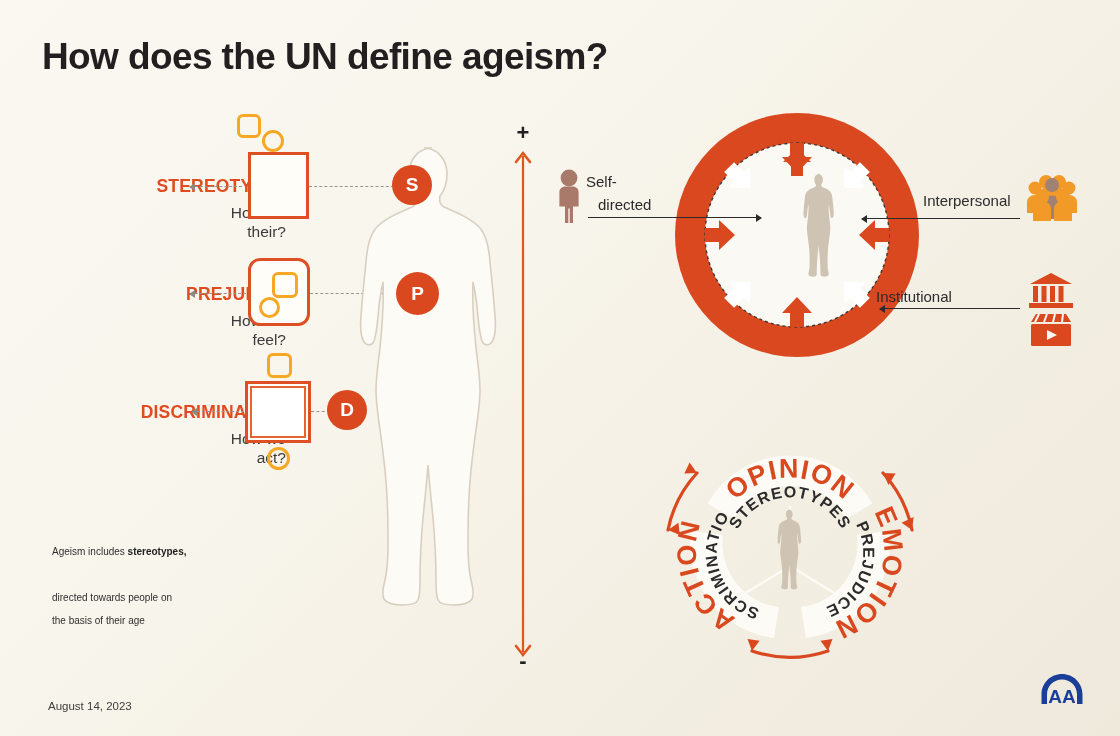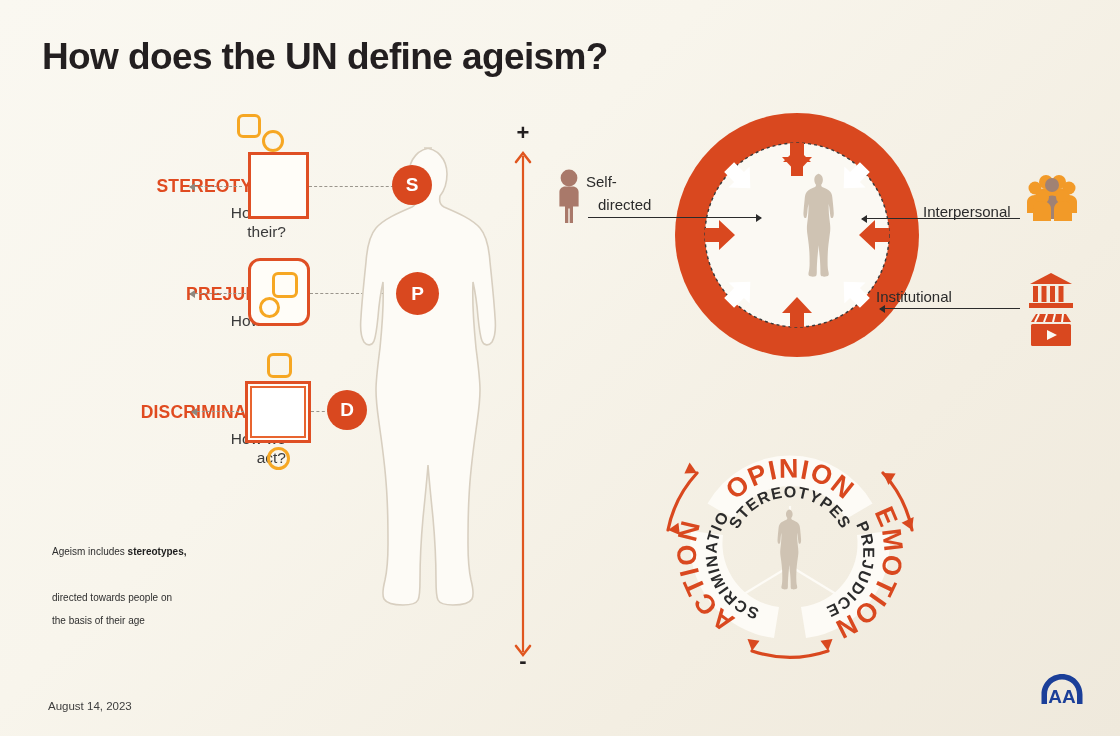--- a/index.html
+++ b/index.html
@@ -176,20 +176,21 @@
   <div class="dashline arrow" style="left:190px; top:186px; width:52px;"></div>
 
   <div class="rsq" style="left:237px; top:114px; width:24px; height:24px;"></div>
   <div class="circ" style="left:262px; top:130px; width:22px; height:22px;"></div>
   <div class="sq-outline" style="left:248px; top:152px; width:61px; height:67px; border:3px solid #df4f24;"></div>
   <div class="dashline" style="left:309px; top:186px; width:90px;"></div>
 
   <div class="cat-label" style="right:832px; top:284px; width:240px;">PREJUDICE</div>
   <div class="cat-q" style="right:834px; top:311px; width:240px;">
     <div>How we</div>
+    <div>feel?</div>
   </div>
   <div class="dashline arrow" style="left:190px; top:293px; width:56px;"></div>
 
   <div style="position:absolute; left:248px; top:258px; width:62px; height:68px; box-sizing:border-box;
               border:3px solid #df4f24; border-radius:12px; background:#fffdf8;"></div>
   <div class="rsq" style="left:272px; top:272px; width:26px; height:26px;"></div>
   <div class="circ" style="left:259px; top:297px; width:21px; height:21px;"></div>
   <div class="dashline" style="left:310px; top:293px; width:90px;"></div>
 
   <div class="cat-label" style="right:832px; top:402px; width:280px;">DISCRIMINATION</div>
@@ -272,21 +273,21 @@
   </div>
 
   <svg width="26" height="56" viewBox="0 0 26 56" style="position:absolute; left:556px; top:168px;">
     <circle cx="13" cy="10" r="8.4" fill="#a9796a"></circle>
     <path d="M3.4 24c0-3.3 2.6-5.6 5.8-5.6h7.6c3.2 0 5.8 2.3 5.8 5.6v14.4h-5.6V55h-3.3V40.5h-1.4V55H9V38.4H3.4z" fill="#a9796a"></path>
   </svg>
   <div class="lbl-right" style="left:586px; top:173px;">Self-</div>
   <div class="lbl-right" style="left:586px; top:196px;margin-left:12px;">directed</div>
   <div class="hairline rt" style="left:588px; top:217px; width:173px;"></div>
 
-  <div class="lbl-right" style="left:923px; top:203px;">Interpersonal</div>
+  <div class="lbl-right" style="left:923px; top:192px;">Interpersonal</div>
   <div class="hairline lt" style="left:862px; top:218px; width:158px;"></div>
   <svg width="52" height="52" viewBox="0 0 52 52" style="position:absolute; left:1026px; top:172px;">
     <circle cx="9" cy="16" r="6.5" fill="#f29a28"></circle>
     <path d="M1 41V30c0-4 3.5-7 8-7s8 3 8 7v11z" fill="#f29a28"></path>
     <circle cx="43" cy="16" r="6.5" fill="#f29a28"></circle>
     <path d="M35 41V30c0-4 3.5-7 8-7s8 3 8 7v11z" fill="#f29a28"></path>
     <circle cx="20" cy="10" r="7" fill="#f29a28"></circle>
     <path d="M11 36V24c0-4.5 4-8 9-8s9 3.5 9 8v12z" fill="#f29a28"></path>
     <circle cx="33" cy="10" r="7" fill="#f29a28"></circle>
     <path d="M24 36V24c0-4.5 4-8 9-8s9 3.5 9 8v12z" fill="#f29a28"></path>

